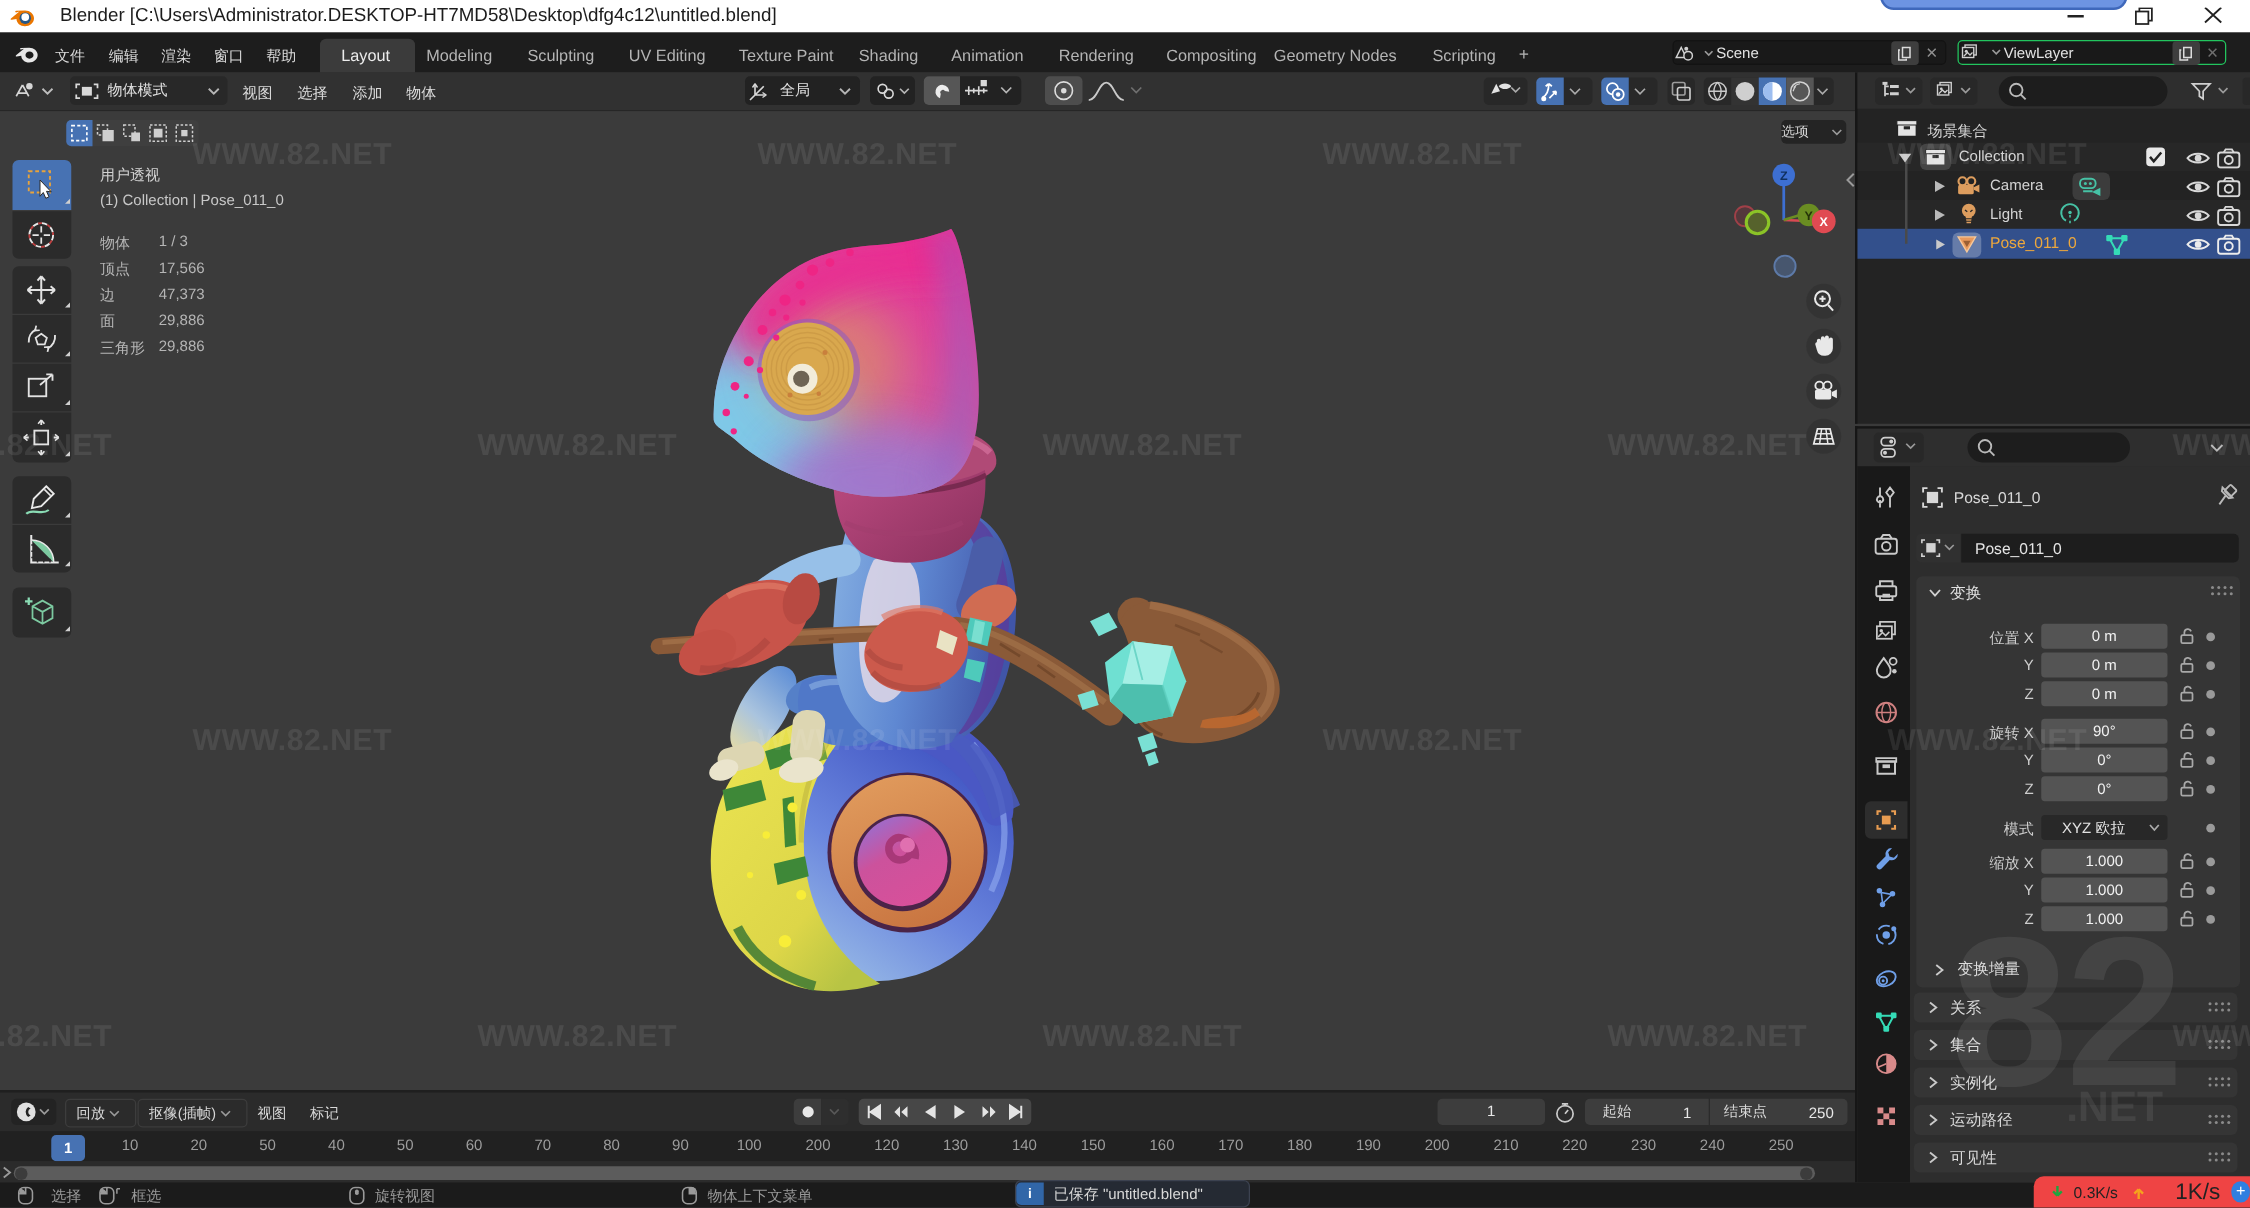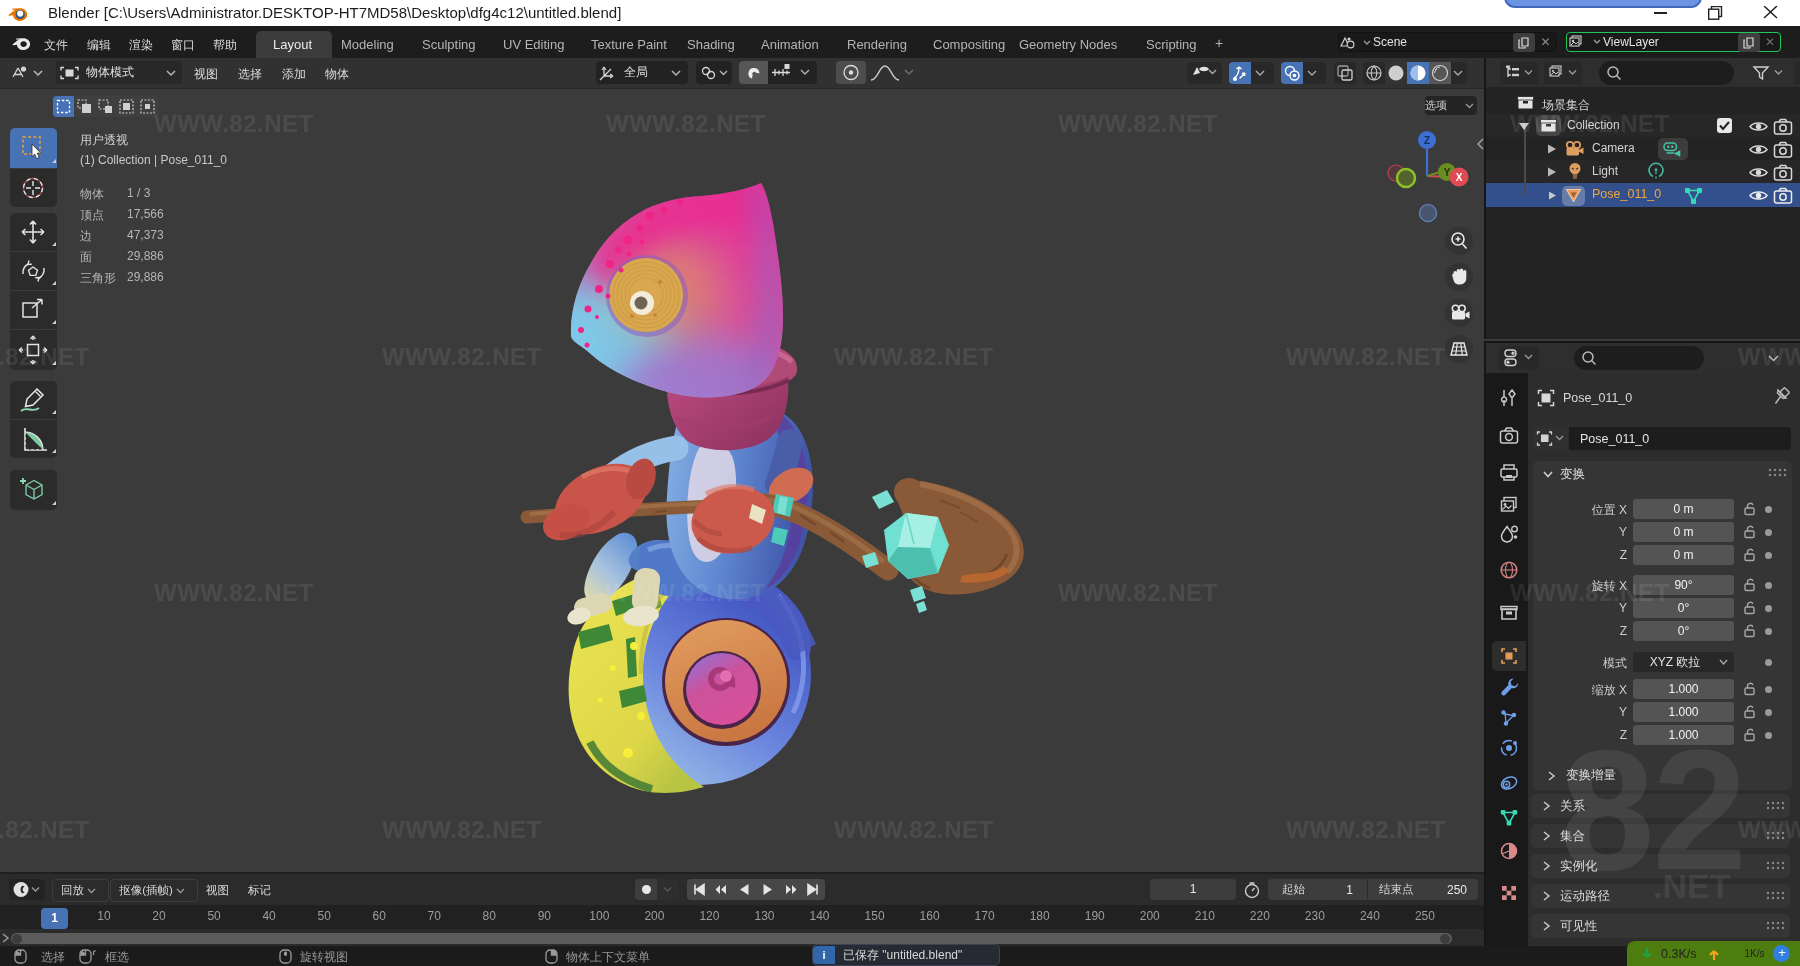--- a/index.html
+++ b/index.html
@@ -1195,29 +1195,29 @@
       <path d="M11.5 2 a5 5 0 0 0-5-1 v5 h5 Z" fill="#9a9a9a"></path>
     </svg>
   <div class="tx" style="left:566px;top:3px;font-size:12px;color:#989898">物体上下文菜单</div>
   <div class="ab vc" style="left:812px;top:-2px;width:186px;height:20px;background:#252a33;border:1px solid #3c4250;border-radius:5px">
     <div class="vc" style="width:22px;height:18px;background:#3166a8;border-radius:4px 0 0 4px;justify-content:center;position:relative">
       <span style="color:#fff;font-size:11px;font-weight:bold">i</span>
     </div>
     <span style="margin-left:8px;font-size:12px;color:#d8d8d8">已保存 "untitled.blend"</span>
   </div>
 
-  <div class="ab vc" style="left:1627px;top:-5px;width:173px;height:25px;background:#4d7c0f;border-radius:8px 0 0 0">
+  <div class="ab vc" style="left:1627px;top:-5px;width:173px;height:25px;background:#ef4444;border-radius:8px 0 0 0">
     <svg width="16" height="16" viewBox="0 0 16 16" style="margin-left:12px">
         <path d="M8 2 v9 M8 11 l-4-4 M8 11 l4-4" stroke="#1da53f" stroke-width="2.2" fill="none"></path>
       </svg>
     <span style="font-size:12.5px;color:#222;margin-left:6px">0.3K/s</span>
     <svg width="16" height="16" viewBox="0 0 16 16" style="margin-left:10px">
         <path d="M8 14 V5 M8 5 l-4 4 M8 5 l4 4" stroke="#f5a31d" stroke-width="2.2" fill="none"></path>
       </svg>
-    <span style="font-size:10px;color:#222;margin-left:22px">1K/s</span>
+    <span style="font-size:18px;color:#222;margin-left:22px">1K/s</span>
     <div style="width:17px;height:17px;border-radius:50%;background:#2f7fe0;margin-left:9px;color:#fff;font-size:13px;line-height:16px;text-align:center">+</div>
   </div>
 </div>
 
 <div id="wm" style="position:absolute;left:0;top:0;width:1800px;height:966px;pointer-events:none;z-index:50">
     <div style="position: absolute; white-space: nowrap; font-weight: bold; font-size: 24px; color: rgba(255, 255, 255, 0.086); left: 154px; top: 110px; letter-spacing: 0.5px; filter: blur(0.4px);">WWW.82.NET</div>
     <div style="position: absolute; white-space: nowrap; font-weight: bold; font-size: 24px; color: rgba(255, 255, 255, 0.086); left: 606px; top: 110px; letter-spacing: 0.5px; filter: blur(0.4px);">WWW.82.NET</div>
     <div style="position: absolute; white-space: nowrap; font-weight: bold; font-size: 24px; color: rgba(255, 255, 255, 0.086); left: 1058px; top: 110px; letter-spacing: 0.5px; filter: blur(0.4px);">WWW.82.NET</div>
     <div style="position: absolute; white-space: nowrap; font-weight: bold; font-size: 24px; color: rgba(255, 255, 255, 0.086); left: 1510px; top: 110px; letter-spacing: 0.5px; filter: blur(0.4px);">WWW.82.NET</div>
     <div style="position: absolute; white-space: nowrap; font-weight: bold; font-size: 24px; color: rgba(255, 255, 255, 0.086); left: -70px; top: 343px; letter-spacing: 0.5px; filter: blur(0.4px);">WWW.82.NET</div>

